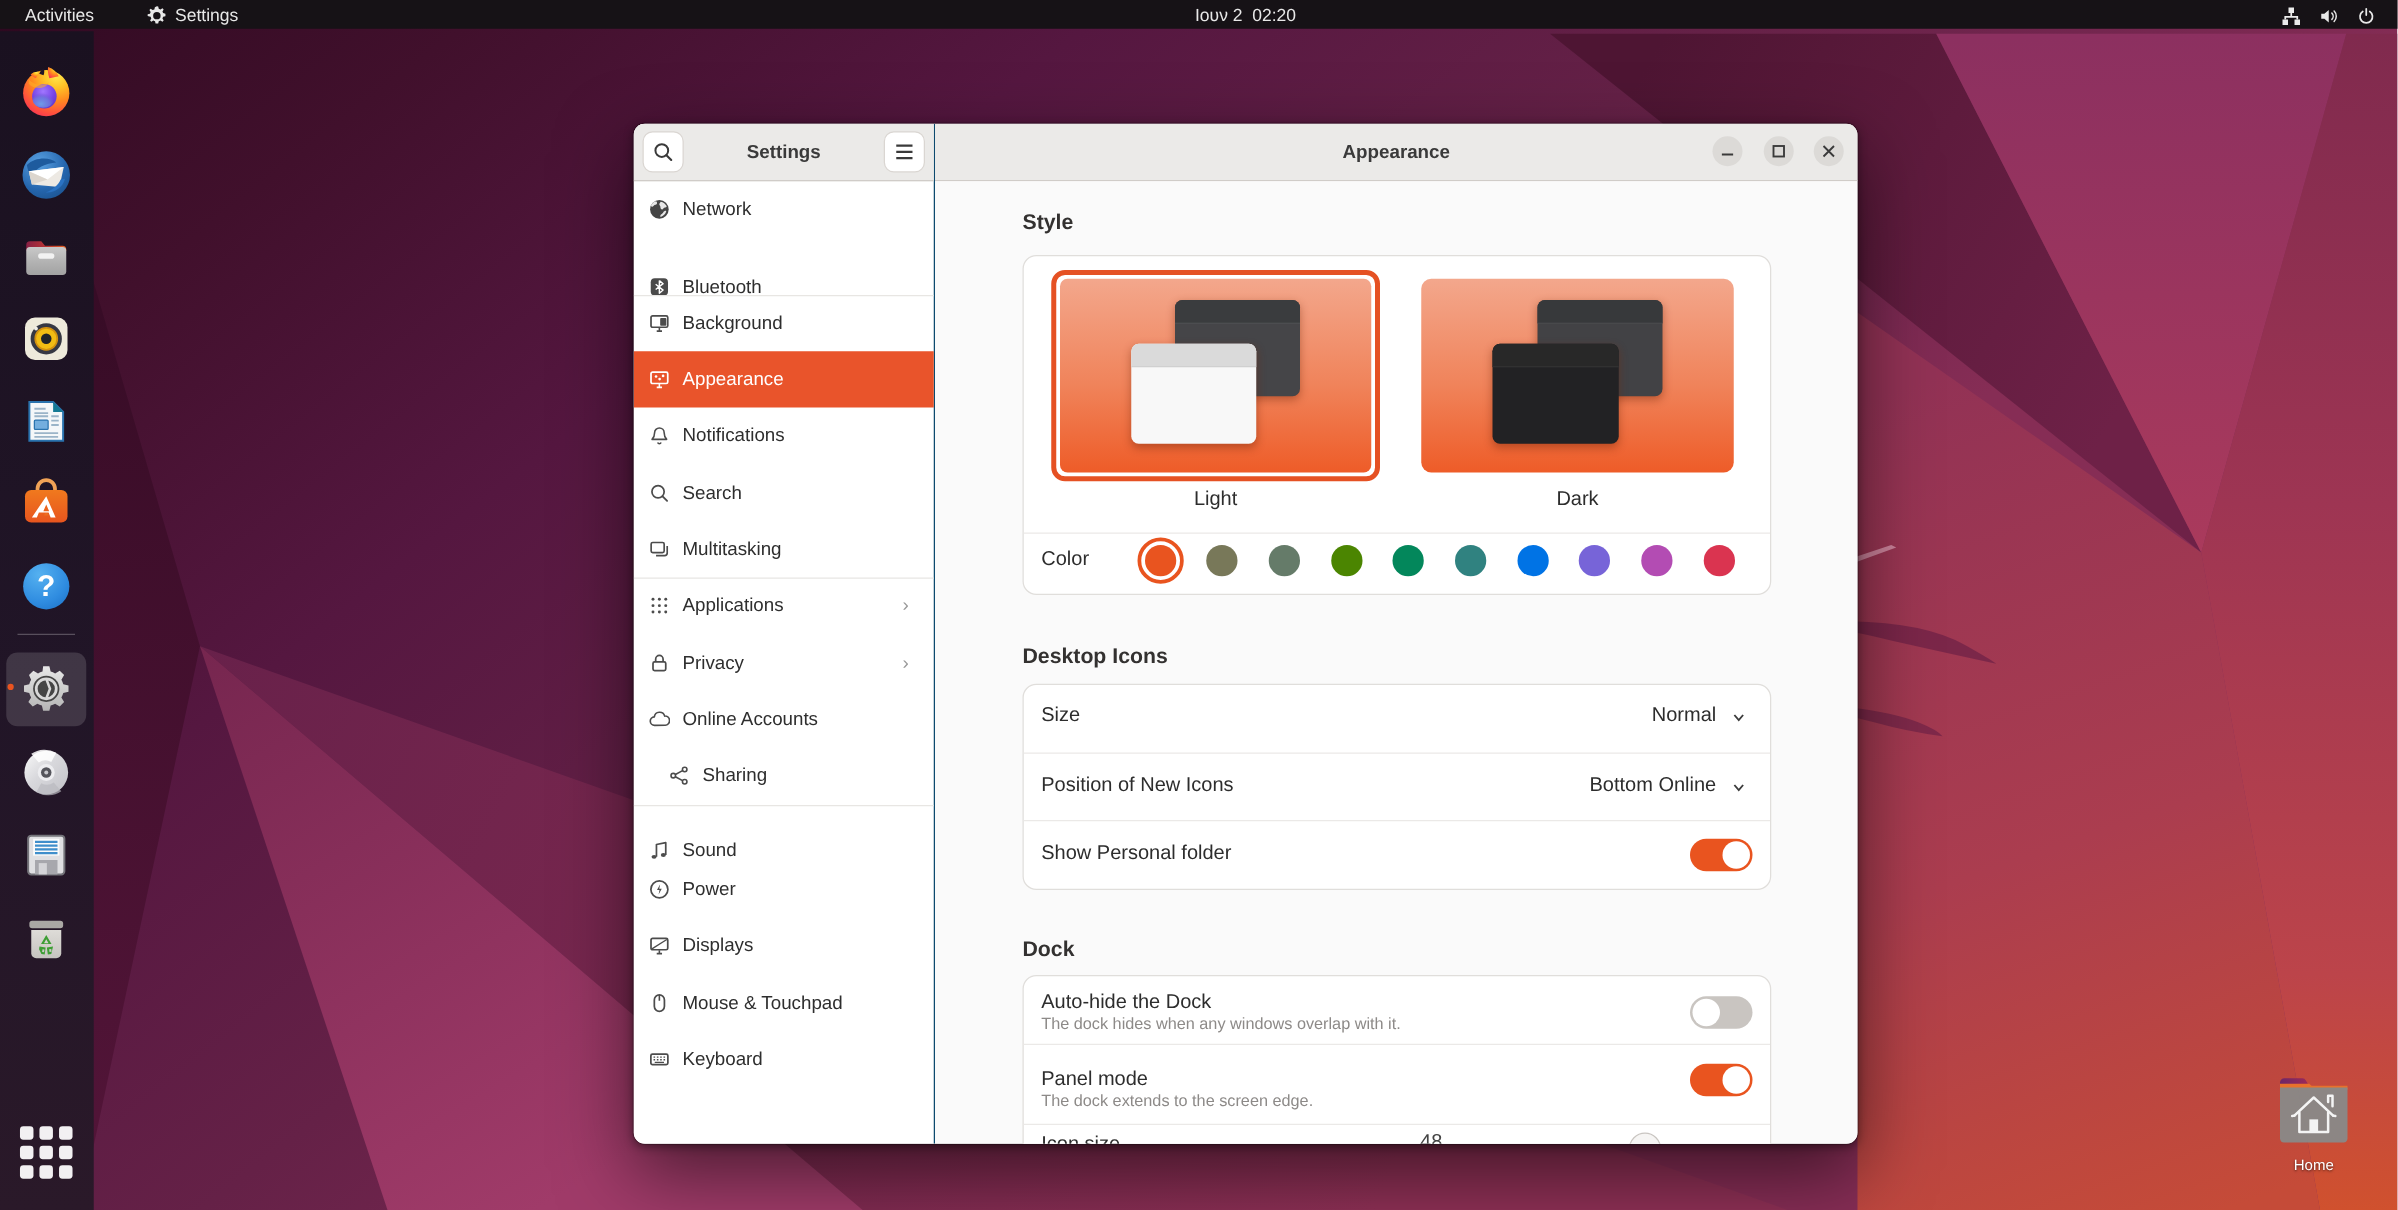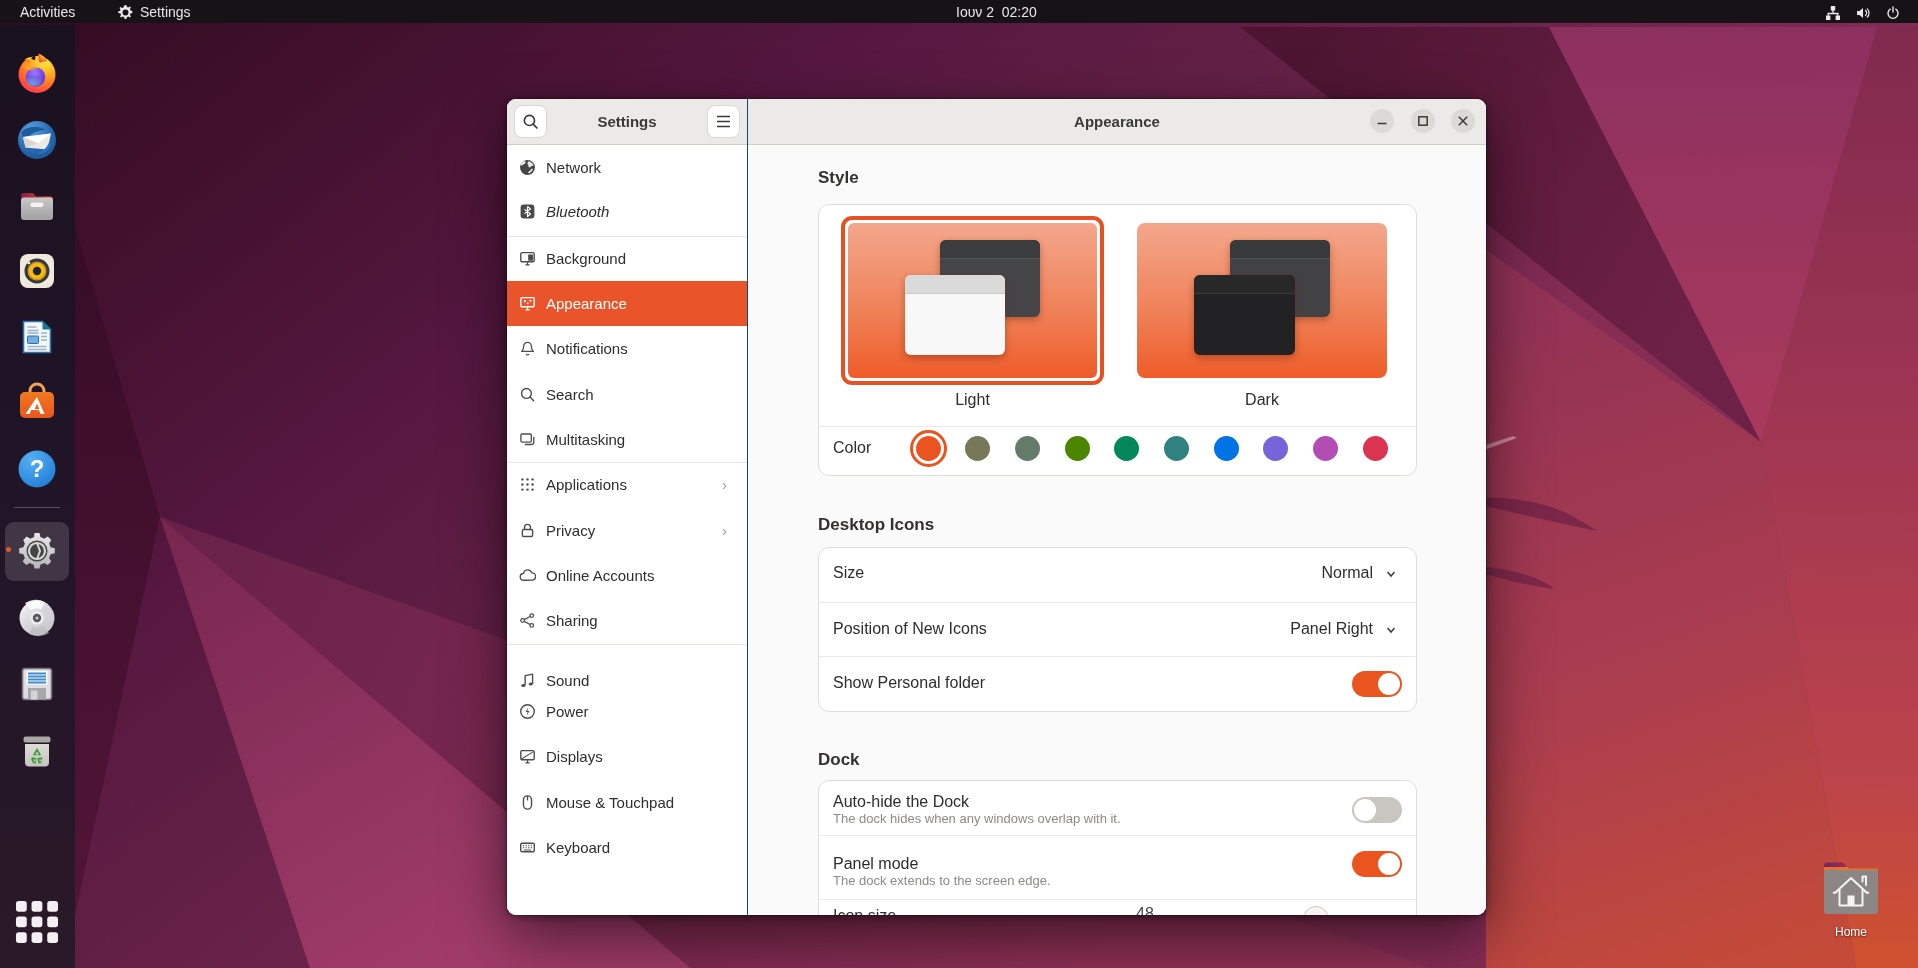--- a/index.html
+++ b/index.html
@@ -302,21 +302,21 @@
 
 <div id="win">
   <div id="sidebar">
     <div class="srow" style="top:46px;">
       <svg width="17" height="17" viewBox="0 0 16 16">
           <circle cx="8" cy="8" r="7" fill="#454545"></circle>
           <path d="M5.5 1.8 C7 3 6.2 4.2 4.8 4.6 C3.4 5 3.4 6.4 2.2 6 L1.6 5.2 C2.4 3.4 3.8 2.2 5.5 1.8 Z M9 2.2 C11 2.6 12.6 3.8 13.6 5.6 C13 7 11.6 6.2 11 7.4 C10.2 8.8 8.6 7.6 8.8 6.4 C9 5.2 7.6 5 8 3.8 C8.3 3 8.8 2.6 9 2.2 Z M13.2 9.4 C12.6 11.4 11 13 9 13.7 C8.2 12.8 9 11.8 9.8 11.4 C10.8 10.9 10.9 9.6 12 9.2 C12.5 9 12.9 9.2 13.2 9.4 Z" fill="#f5f5f5" opacity="0.92"></path>
         </svg>
       <span class="lbl">Network</span>
     </div>
-    <div class="srow" style="top:90px;font-style:italic;">
+    <div class="srow" style="top:108px;">
       <svg width="17" height="17" viewBox="0 0 16 16">
           <rect x="1.5" y="1.5" width="13" height="13" rx="3" fill="#4a4a4a"></rect>
           <path d="M8 3.2v9.6l2.8-2.4L5.2 6M8 3.2l2.8 2.4-5.6 4.4" fill="none" stroke="#fff" stroke-width="1.1" stroke-linejoin="round"></path>
         </svg>
       <span class="lbl">Bluetooth</span>
     </div>
     <div class="srow" style="top:136.7px;">
       <svg width="17" height="17" viewBox="0 0 16 16">
           <rect x="1.7" y="2.5" width="12.6" height="8.6" rx="1.2" fill="none" stroke="#4c4c4c" stroke-width="1.3"></rect>
           <rect x="8.6" y="4.2" width="4.6" height="5.8" rx="0.6" fill="#4c4c4c"></rect>
@@ -379,21 +379,21 @@
         </svg>
       <span class="lbl">Privacy</span>
       <span class="chev">›</span>
     </div>
     <div class="srow" style="top:454px;">
       <svg width="17" height="17" viewBox="0 0 16 16">
           <path d="M4.5 12.5a3.2 3.2 0 0 1-.3-6.4 4 4 0 0 1 7.8-.6 3.1 3.1 0 0 1 .4 6.9z" fill="none" stroke="#4c4c4c" stroke-width="1.25" stroke-linejoin="round"></path>
         </svg>
       <span class="lbl">Online Accounts</span>
     </div>
-    <div class="srow" style="top:499.3px;">
+    <div class="srow" style="top:499.3px;padding-left:16px;">
       <svg width="17" height="17" viewBox="0 0 16 16">
           <circle cx="3.4" cy="8" r="1.7" fill="none" stroke="#4c4c4c" stroke-width="1.2"></circle>
           <circle cx="12" cy="3.4" r="1.7" fill="none" stroke="#4c4c4c" stroke-width="1.2"></circle>
           <circle cx="12" cy="12.6" r="1.7" fill="none" stroke="#4c4c4c" stroke-width="1.2"></circle>
           <path d="M5 7.2l5.4-3M5 8.8l5.4 3" stroke="#4c4c4c" stroke-width="1.2"></path>
         </svg>
       <span class="lbl">Sharing</span>
     </div>
     <div class="srow" style="top:544.7px;align-items:flex-end;">
       <svg width="17" height="17" viewBox="0 0 16 16">
@@ -506,21 +506,21 @@
 
     <div class="sechead" style="left:70px;top:370px;">Desktop Icons</div>
     <div class="card" style="top:402px;height:165px;"></div>
     <div class="rlabel" style="top:419px;">Size</div>
     <div class="rvalue" style="left:325px;top:419px;width:300px;">Normal</div>
     <svg class="vchev" style="left:637px;top:423px;" viewBox="0 0 12 12">
         <path d="M2.5 4l3.5 4 3.5-4" fill="none" stroke="#3c3c3c" stroke-width="1.5"></path>
       </svg>
     <div class="csep" style="top:457px;"></div>
     <div class="rlabel" style="top:475px;">Position of New Icons</div>
-    <div class="rvalue" style="left:325px;top:475px;width:300px;">Panel Right</div>
+    <div class="rvalue" style="left:325px;top:475px;width:300px;">Bottom Online</div>
     <svg class="vchev" style="left:637px;top:479px;" viewBox="0 0 12 12">
         <path d="M2.5 4l3.5 4 3.5-4" fill="none" stroke="#3c3c3c" stroke-width="1.5"></path>
       </svg>
     <div class="csep" style="top:511px;"></div>
     <div class="rlabel" style="top:529px;">Show Personal folder</div>
     <div class="toggle ton" style="left:604px;top:526px;">
         <div class="knob" style="left:26px;"></div>
       </div>
 
     <div class="sechead" style="left:70px;top:605px;">Dock</div>

